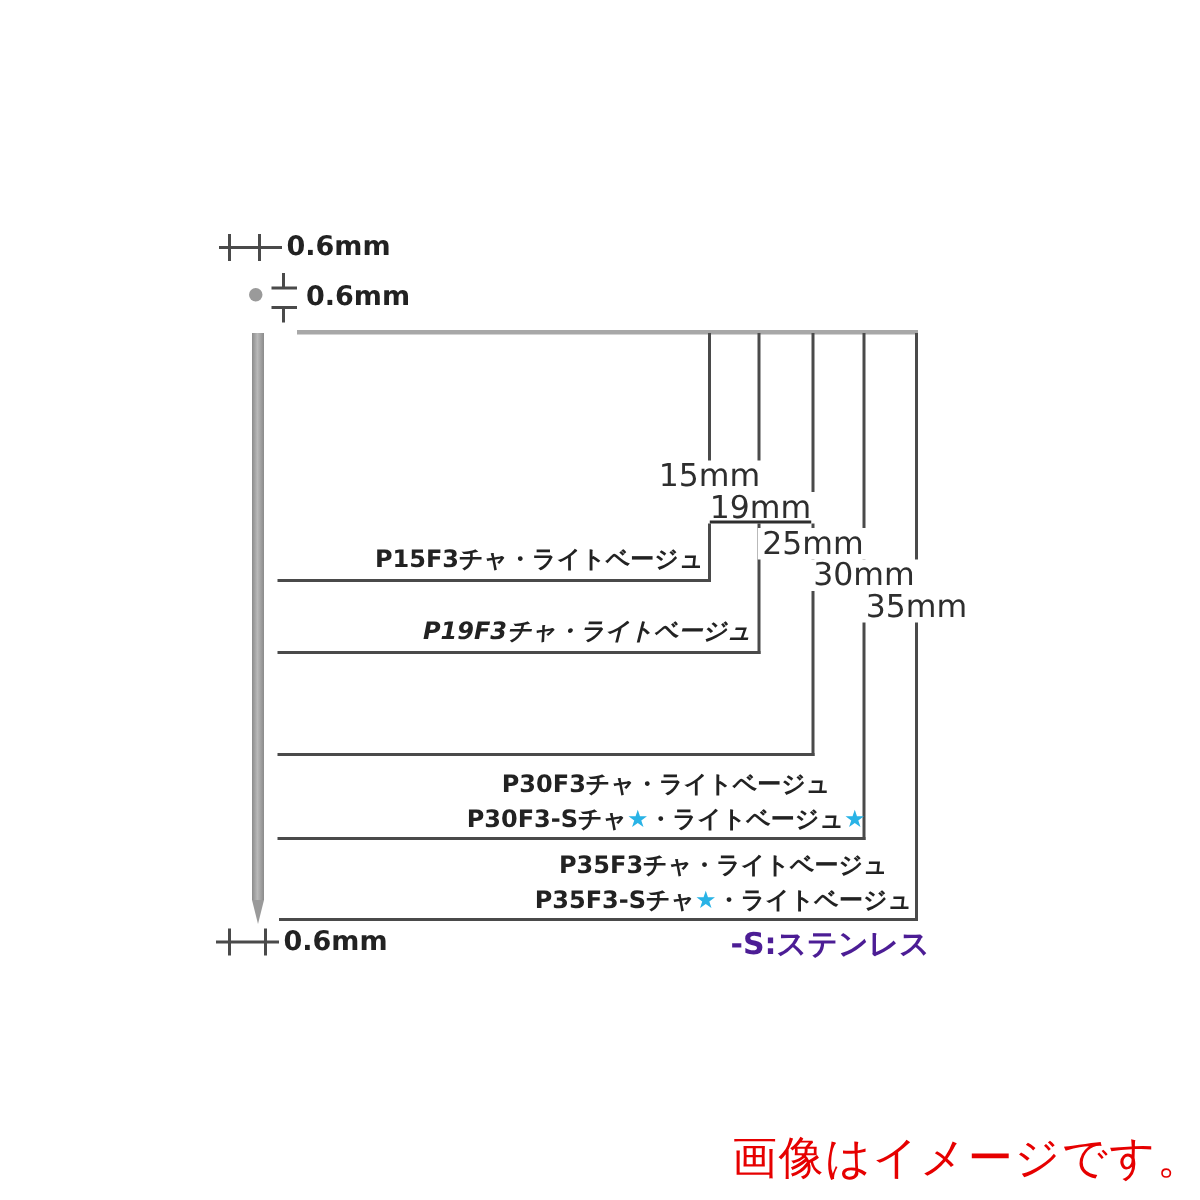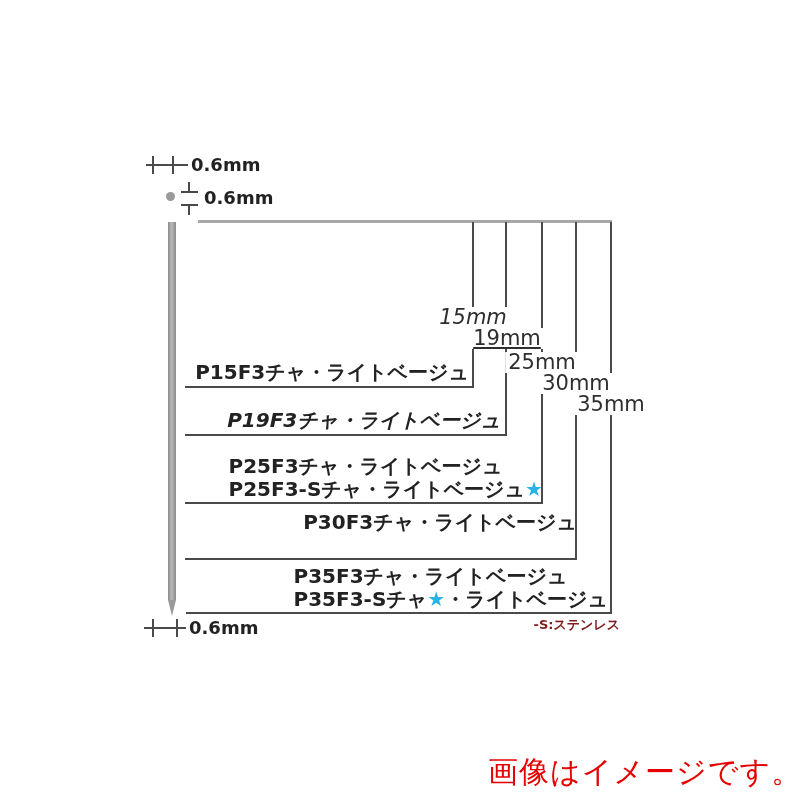--- a/index.html
+++ b/index.html
@@ -15,25 +15,25 @@
     background:linear-gradient(to right,#8b8b8b,#b9b9b9 45%,#8b8b8b);}
   .pin-tip{position:absolute;left:168px;top:600px;width:0;height:0;
     border-left:4px solid transparent;border-right:4px solid transparent;
     border-top:16px solid #9a9a9a;}
   .dot{position:absolute;left:166px;top:192px;width:9px;height:9px;border-radius:50%;
     background:#9a9a9a;}
   
   .mm{position:absolute;transform:translateX(-50%);background:#fff;padding:0 3px;
     font-size:21px;font-weight:500;color:#2e2e2e;white-space:nowrap;line-height:21px;}
   
-  .prod{position:absolute;text-align:left;font-size:20px;font-weight:bold;
+  .prod{position:absolute;text-align:center;font-size:16px;font-weight:bold;
     line-height:23px;color:#222;white-space:nowrap;}
   .dimtxt{position:absolute;font-size:18px;font-weight:bold;color:#222;line-height:18px;}
   .star{color:#29b3e6;}
-  .footnote{position:absolute;font-size:13px;font-weight:bold;color:#7f1d1d;white-space:nowrap;}
+  .footnote{position:absolute;font-size:20px;font-weight:bold;color:#4c1d95;white-space:nowrap;}
   .disclaimer{position:absolute;left:488px;top:752px;font-size:30px;color:#e60000;
     white-space:nowrap;letter-spacing:1px;}
 </style>
 </head>
 <body>
 
 <div id="canvas">
 
   <div class="ln" style="left:146px;top:164px;width:42px;height:2px;"></div>
   <div class="ln" style="left:152px;top:156px;width:2px;height:18px;"></div>
@@ -60,38 +60,35 @@
 
   <div class="ln" style="left:541px;top:222px;width:2px;height:282px;"></div>
   <div class="ln" style="left:185px;top:502px;width:358px;height:2px;"></div>
 
   <div class="ln" style="left:575px;top:222px;width:2px;height:338px;"></div>
   <div class="ln" style="left:185px;top:558px;width:392px;height:2px;"></div>
 
   <div class="ln" style="left:610px;top:222px;width:2px;height:392px;"></div>
   <div class="ln" style="left:186px;top:612px;width:426px;height:2px;"></div>
 
-  <div class="mm" style="left:473px;top:307px;font-style:italic;">15mm</div>
+  <div class="mm" style="left:473px;top:307px;">15mm</div>
   <div class="mm" style="left:507px;top:328px;text-decoration:underline;">19mm</div>
   <div class="mm" style="left:542px;top:352px;text-align:center;">25mm</div>
   <div class="mm" style="left:576px;top:373px;">30mm</div>
   <div class="mm" style="left:611px;top:394px;">35mm</div>
 
   <div class="prod" style="right:331px;top:361px;">
     <div class="starify">P15F3チャ・ライトベージュ</div>
   </div>
   <div class="prod" style="right:299px;top:409px;font-style:italic;">
     <div class="starify">P19F3チャ・ライトベージュ</div>
   </div>
-  <div class="prod" style="right:257px;top:455px;">
-    <div class="starify">P25F3チャ・ライトベージュ</div>
-    <div class="starify">P25F3-Sチャ・ライトベージュ<span class="star">★</span></div>
-  </div>
   <div class="prod" style="right:223px;top:511px;">
     <div class="starify">P30F3チャ・ライトベージュ</div>
+    <div class="starify">P30F3-Sチャ<span class="star">★</span>・ライトベージュ<span class="star">★</span></div>
   </div>
   <div class="prod" style="right:192px;top:565px;">
     <div class="starify">P35F3チャ・ライトベージュ</div>
     <div class="starify">P35F3-Sチャ<span class="star">★</span>・ライトベージュ</div>
   </div>
 
   <div class="ln" style="left:144px;top:627px;width:42px;height:2px;"></div>
   <div class="ln" style="left:152px;top:619px;width:2px;height:18px;"></div>
   <div class="ln" style="left:176px;top:619px;width:2px;height:18px;"></div>
   <div class="dimtxt" style="left:189px;top:619px;">0.6mm</div>

